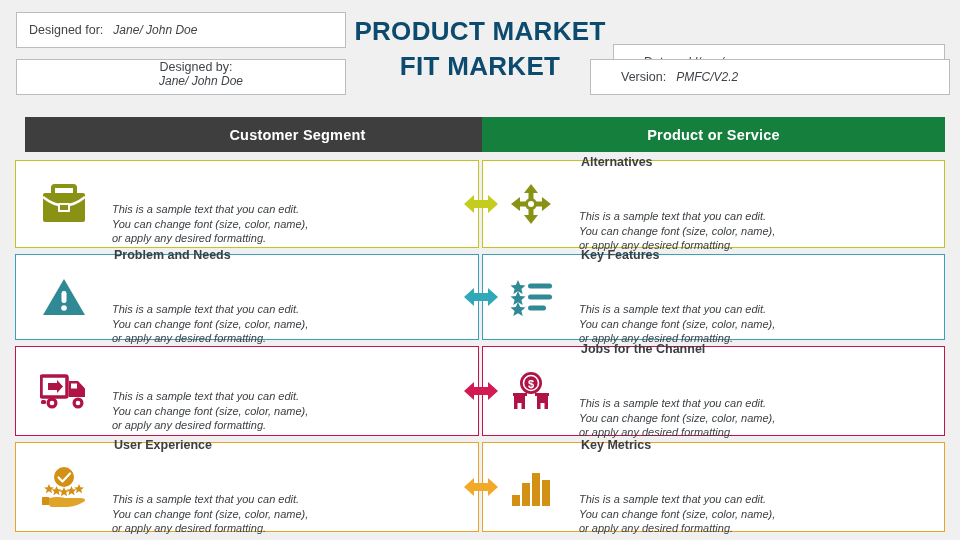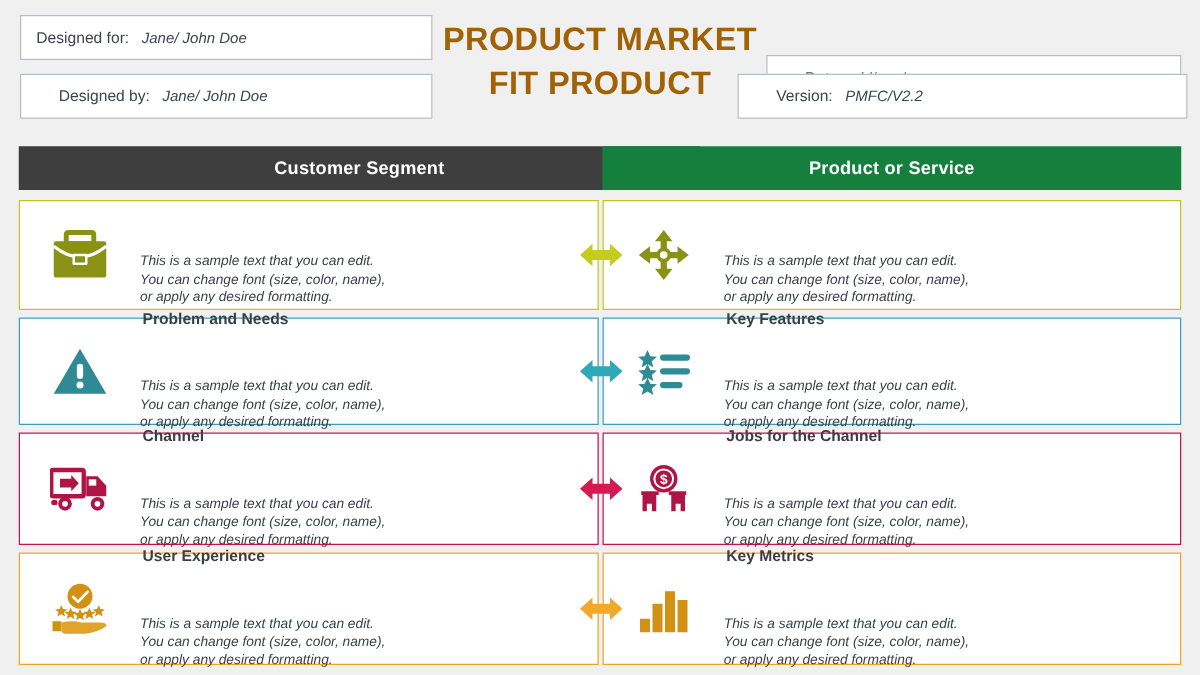--- a/index.html
+++ b/index.html
@@ -31,50 +31,50 @@
   }
   .meta-value {
     font-size: 12px;
     color: #3f4448;
     font-style: italic;
     margin-left: 10px;
     white-space: nowrap;
   }
 
   #box-designed-for { left: 16px;  top: 12px; width: 330px; padding-left: 12px; }
-  #box-designed-by  { left: 16px;  top: 59px; width: 330px; }
+  #box-designed-by  { left: 16px;  top: 59px; width: 330px; flex-direction: column; }
   #box-date         { left: 613px; top: 12px; width: 332px; margin-top: 32px; }
   #box-version      { left: 590px; top: 59px; width: 360px; }
 
   .title {
     position: absolute;
     left: 350px; top: 14px; width: 260px;
     text-align: center;
     font-size: 26px;
     font-weight: bold;
     line-height: 1.33;
     letter-spacing: 0.3px;
-    color: #a16207;
+    color: #0c4a6e;
   }
 
   
   .colhead {
     position: absolute;
     top: 117px;
     height: 35px;
     background: #3e3e3e;
     color: #ffffff;
     display: flex;
     align-items: center;
     justify-content: center;
     font-size: 14.5px;
     font-weight: bold;
     letter-spacing: 0.2px;
   }
-  #colhead-left  { left: 15px;  width: 545px; text-align: center; }
+  #colhead-left  { left: 25px;  width: 545px; text-align: center; }
   #colhead-right { left: 482px; width: 463px; }
 
   
   .row { position: absolute; left: 0; width: 960px; }
   .card {
     position: absolute;
     top: 0;
     height: 100%;
     background: #ffffff;
     border: 1.5px solid #999;
@@ -150,21 +150,21 @@
       <span class="meta-value">dd/mm/yy</span>
     </div>
 
     <div class="meta-box" id="box-version">
       <span class="meta-label">Version:</span>
       <span class="meta-value">PMFC/V2.2</span>
     </div>
 
     <div class="title">
       <div>PRODUCT MARKET</div>
-      <div>FIT PRODUCT</div>
+      <div>FIT MARKET</div>
     </div>
   </div>
 
   <div class="colhead" id="colhead-left" style="background: rgb(62, 62, 62);">
     <span>Customer Segment</span>
   </div>
   <div class="colhead" id="colhead-right" style="background: #15803d;">
     <span>Product or Service</span>
   </div>
 
@@ -201,20 +201,21 @@
             <path d="M21 1 L28 10 L23.5 10 L23.5 18.5 L18.5 18.5 L18.5 10 L14 10 Z"></path>
             <path d="M21 41 L14 32 L18.5 32 L18.5 23.5 L23.5 23.5 L23.5 32 L28 32 Z"></path>
             <path d="M1 21 L10 14 L10 18.5 L18.5 18.5 L18.5 23.5 L10 23.5 L10 28 Z"></path>
             <path d="M41 21 L32 28 L32 23.5 L23.5 23.5 L23.5 18.5 L32 18.5 L32 14 Z"></path>
           </g>
           <circle cx="21" cy="21" r="6" fill="#8a9216"></circle>
           <circle cx="21" cy="21" r="3" fill="#ffffff"></circle>
         </svg>
       </div>
       <div class="card-body">
+        <div class="card-title">Alternatives</div>
         <div class="card-text">
           <span>This is a sample text that you can edit.</span>
           <span>You can change font (size, color, name),</span>
           <span>or apply any desired formatting.</span>
         </div>
       </div>
     </div>
   </div>
 
   <div class="row" id="row-2">
@@ -277,21 +278,20 @@
             <rect x="31" y="11.5" width="6" height="5" fill="#ffffff"></rect>
           </g>
           <circle cx="12" cy="31" r="5.5" fill="#b01446"></circle>
           <circle cx="12" cy="31" r="2.3" fill="#ffffff"></circle>
           <circle cx="38" cy="31" r="5.5" fill="#b01446"></circle>
           <circle cx="38" cy="31" r="2.3" fill="#ffffff"></circle>
           <rect x="1" y="28" width="5" height="4" rx="1.5" fill="#b01446"></rect>
         </svg>
       </div>
       <div class="card-body">
-        <div class="card-title">Channel</div>
         <div class="card-text">
           <span>This is a sample text that you can edit.</span>
           <span>You can change font (size, color, name),</span>
           <span>or apply any desired formatting.</span>
         </div>
       </div>
     </div>
 
     <div class="connector">
       <svg viewBox="0 0 34 26">

